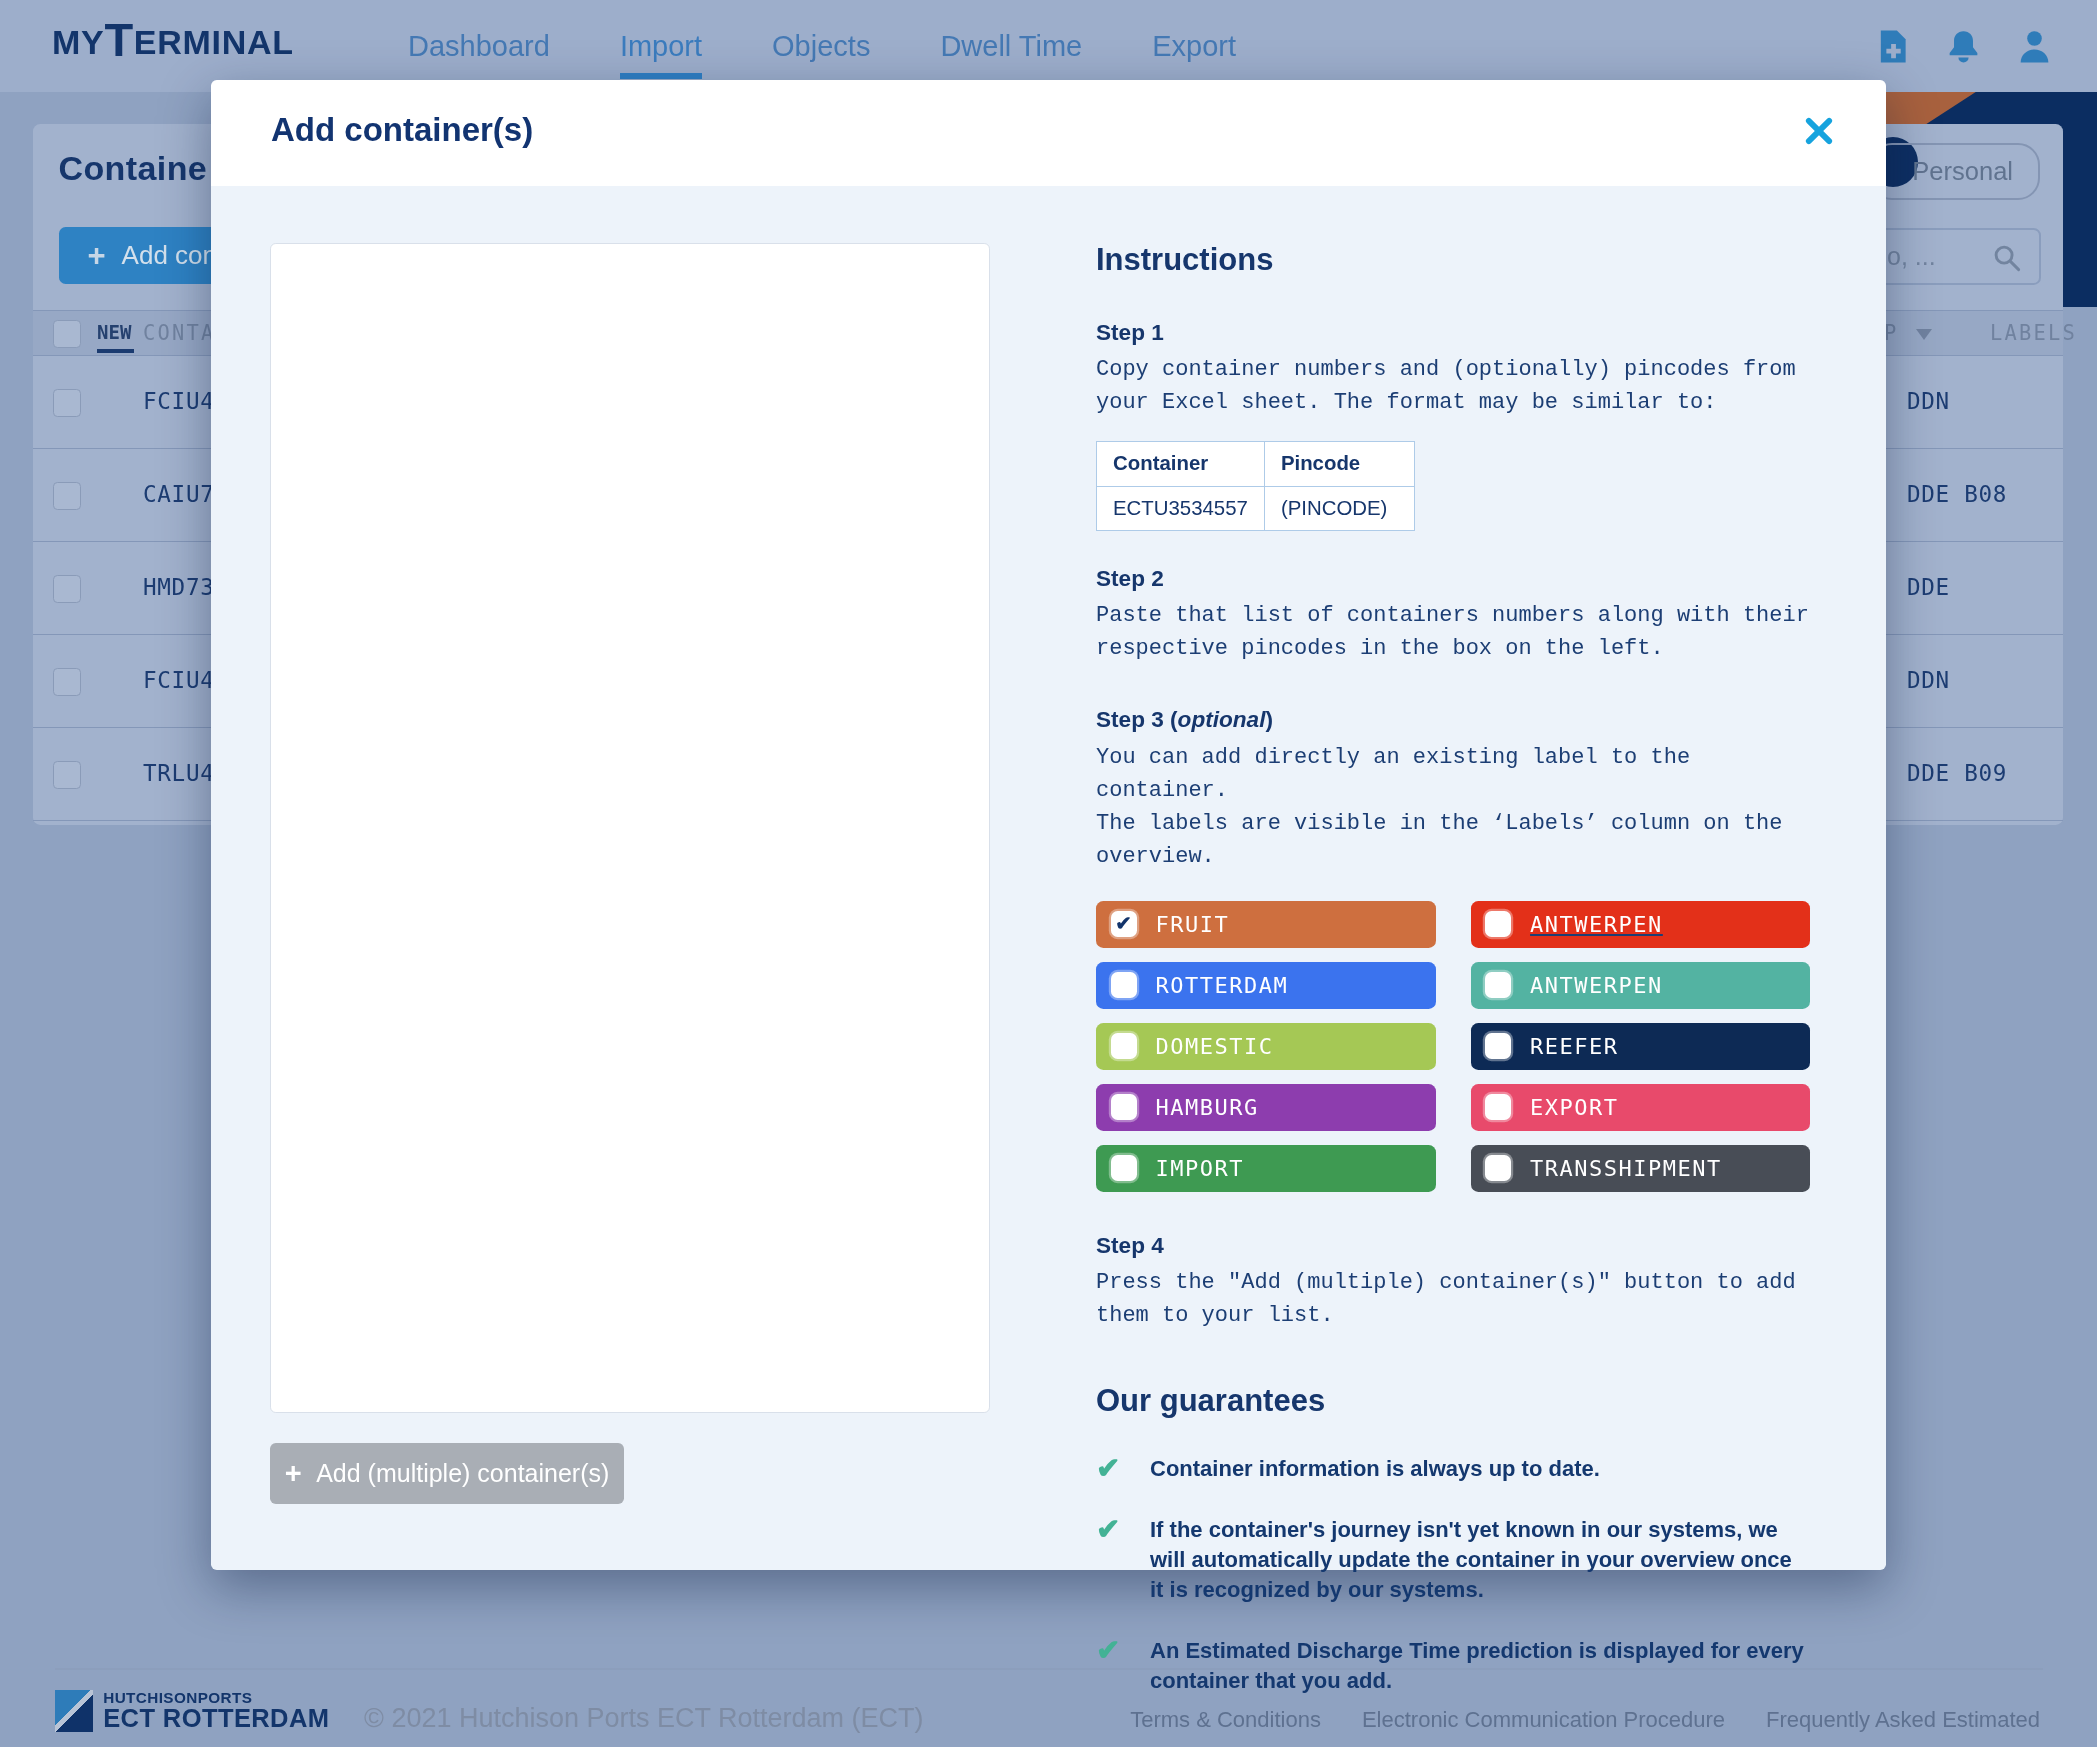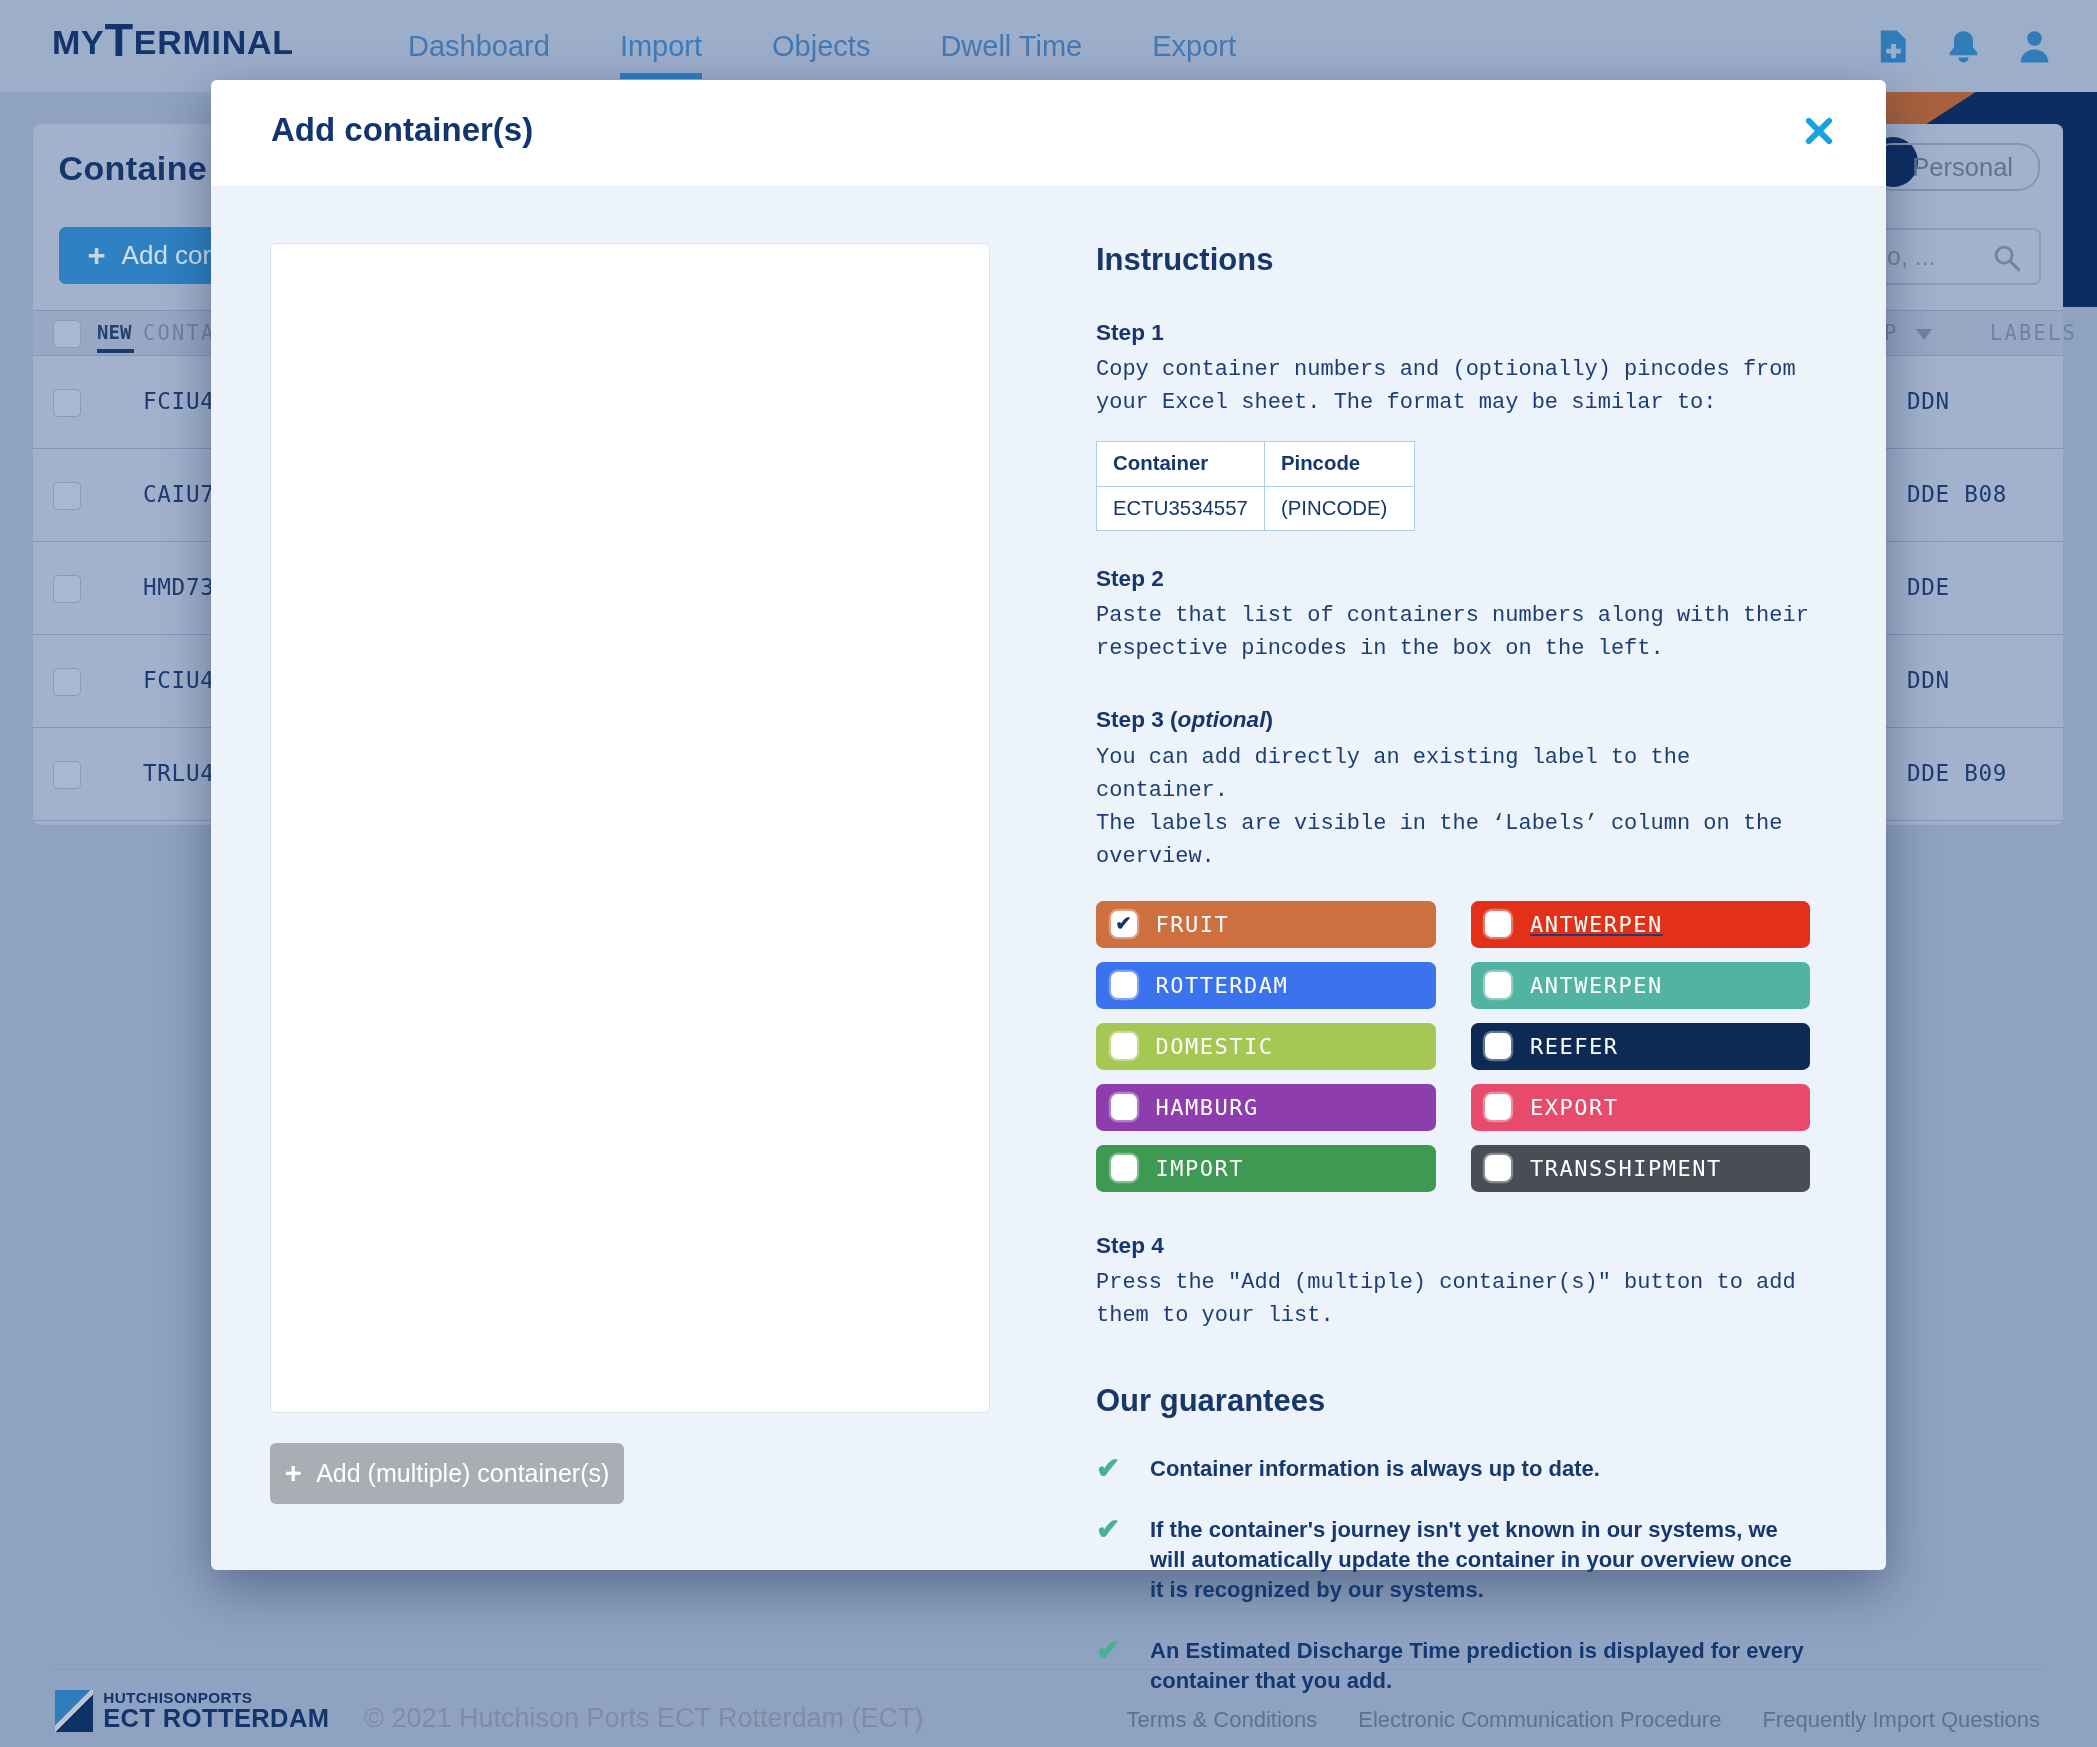--- a/index.html
+++ b/index.html
@@ -22,21 +22,21 @@
   .banner-navy{position:absolute;left:1890px;top:92px;width:208px;height:215px;background:#0B2D61;z-index:1;}
   .banner-orange{position:absolute;left:1879px;top:92px;width:124px;height:87px;background:#A8613E;
                  clip-path:polygon(0 0,78% 0,0 72%);z-index:2;}
 
   
   .card{position:absolute;left:33px;top:124px;width:2030px;height:701px;background:#A2B2CD;border-radius:7.3px;z-index:2;}
   .page-title{position:absolute;left:25.5px;top:25px;font-size:34px;font-weight:700;color:#16366C;letter-spacing:0.4px;}
   .add-btn{position:absolute;left:25.5px;top:103px;width:262px;height:57px;background:#2E82C3;border-radius:6.6px;
            display:flex;align-items:center;gap:16px;padding-left:29px;box-sizing:border-box;color:#D3E0EC;font-size:26px;}
   .add-btn .plus{font-size:31px;font-weight:700;color:#C6D6E6;line-height:1;}
-  .toggle-pill{position:absolute;left:1837px;top:19px;width:170px;height:48px;border:2.2px solid #8495B3;border-radius:22px;
+  .toggle-pill{position:absolute;left:1837px;top:19px;width:170px;height:57px;border:2.2px solid #8495B3;border-radius:22px;
                box-sizing:border-box;display:flex;align-items:center;justify-content:flex-end;padding-right:25px;
                color:#60738F;font-size:25.5px;}
   .toggle-knob{position:absolute;left:1835px;top:13px;width:50px;height:50px;border-radius:50%;background:#0E2F63;}
   .search-box{position:absolute;left:1833px;top:104px;width:175px;height:57px;border:2.2px solid #8A9DBD;border-radius:7.3px;
               box-sizing:border-box;display:flex;align-items:center;color:#72849F;font-size:25px;padding-left:19px;}
   .search-box svg{position:absolute;right:16px;top:12.4px;}
 
   .bg-table-header{position:absolute;left:0;top:186px;width:2030px;height:46px;background:#97A8C5;
                    border-top:1.5px solid #8497B8;border-bottom:1.5px solid #8497B8;box-sizing:border-box;}
   .hdr-checkbox{position:absolute;left:19.7px;top:8.7px;width:26px;height:26px;border:1.5px solid #8A9BB8;border-radius:4.4px;background:#A9B8D1;}
@@ -204,21 +204,21 @@
     <div class="logo-mark"></div>
     <div>
       <div class="logo-text1">HUTCHISONPORTS</div>
       <div class="logo-text2">ECT ROTTERDAM</div>
     </div>
   </div>
   <div class="footer-copy">© 2021 Hutchison Ports ECT Rotterdam (ECT)</div>
   <div class="footer-links" id="footer-links">
       <span>Terms &amp; Conditions</span>
       <span>Electronic Communication Procedure</span>
-      <span>Frequently Import Questions</span>
+      <span>Frequently Asked Estimated</span>
     </div>
 
   <div class="modal">
     <div class="modal-header">
       <div class="modal-title">Add container(s)</div>
       <span class="modal-close">
         <svg width="32" height="32" viewBox="0 0 44 44">
             <line x1="8" y1="8" x2="36" y2="36" stroke="#16A3DE" stroke-width="8" stroke-linecap="round"></line>
             <line x1="36" y1="8" x2="8" y2="36" stroke="#16A3DE" stroke-width="8" stroke-linecap="round"></line>
           </svg>

